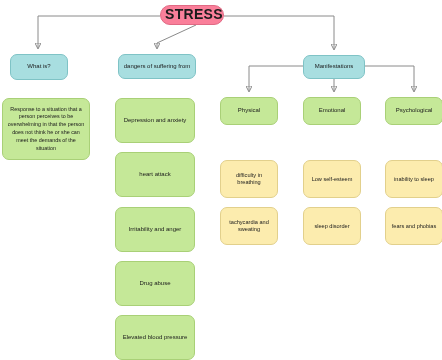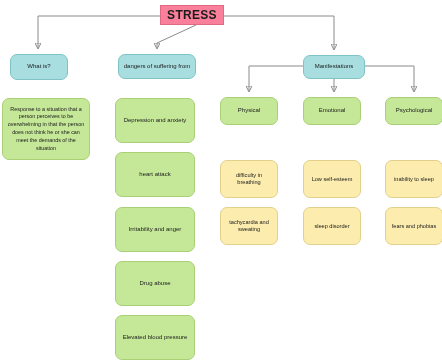--- a/index.html
+++ b/index.html
@@ -29,23 +29,23 @@
     padding: 2px 4px;
   }
   .node span {
     display: block;
     width: 100%;
   }
   .n-root {
     background: #fa7f9a;
     border: 1px solid #e06a84;
     font-weight: bold;
-    font-size: 12px;
+    font-size: 14px;
     letter-spacing: 0.3px;
-    border-radius: 0;
+    border-radius: 10px;
   }
   .n-blue {
     background: #a8dee0;
     border: 1px solid #7fc3c6;
     font-size: 6px;
   }
   .n-green {
     background: #c5e898;
     border: 1px solid #a9d077;
     font-size: 6px;

